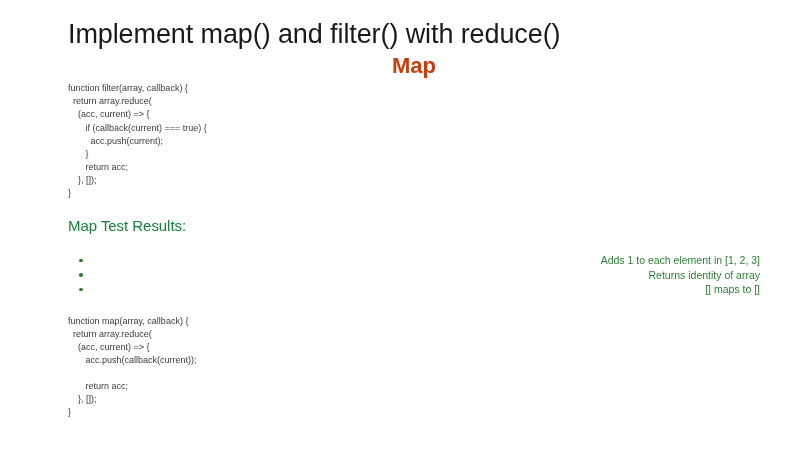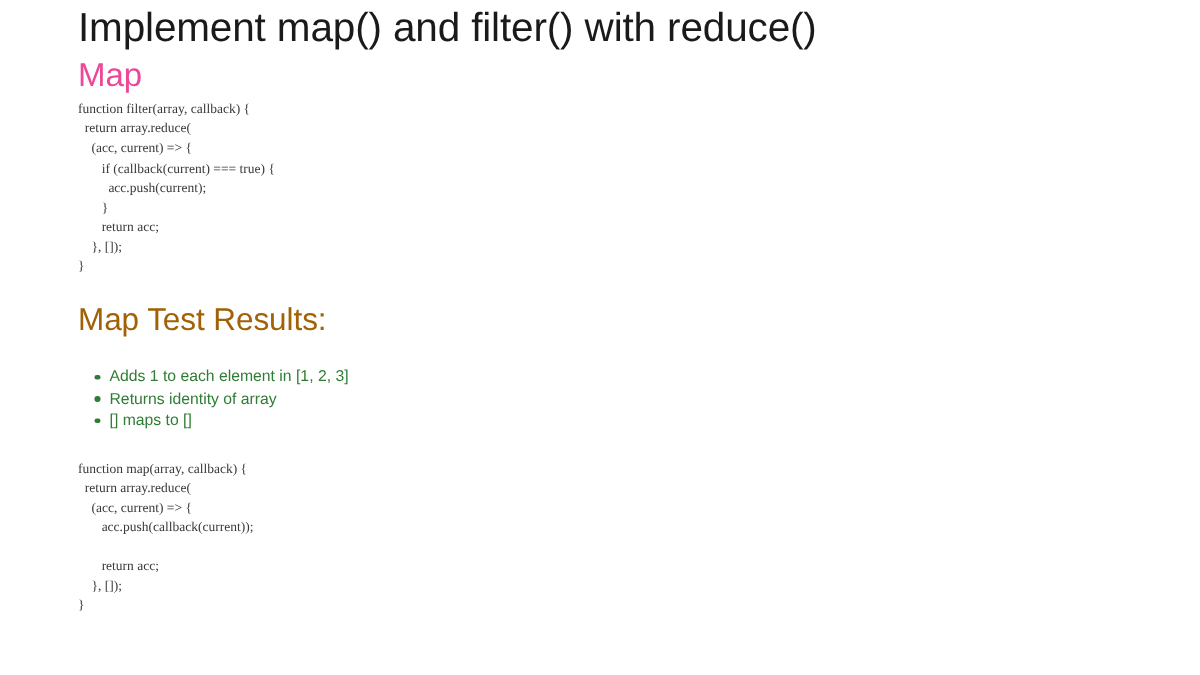--- a/index.html
+++ b/index.html
@@ -12,70 +12,72 @@
     height: 450px;
     overflow: hidden;
     font-family: "Liberation Sans", sans-serif;
     color: #1a1a1a;
     -webkit-font-smoothing: antialiased;
   }
   .page {
     position: relative;
     width: 800px;
     height: 323px;
-    padding: 0;
+    padding: 16px;
     box-sizing: border-box;
   }
   .content {
     padding-left: 52px;
     padding-right: 24px;
     padding-top: 3px;
   }
   h1.doc-title {
     font-size: 27px;
     font-weight: 300;
     line-height: 1.18;
     margin: 0 0 2px 0;
     letter-spacing: -0.1px;
     color: #1a1a1a;
   }
   h2.section-heading {
     font-size: 22px;
-    font-weight: 400;
+    font-weight: 700;
     line-height: 1.2;
     margin: 0 0 3px 0;
     letter-spacing: -0.05px;
-    color: #ec4899;
+    color: #c2410c;
+    text-align: center;
   }
   h2.results-heading {
-    font-size: 21px;
+    font-size: 15px;
     font-weight: 300;
     line-height: 1.2;
     margin: 0 0 3px 0;
     letter-spacing: -0.05px;
-    color: #a16207;
+    color: #15803d;
   }
   pre.code-block {
-    font-family: Liberation Serif, serif;
+    font-family: Liberation Sans, sans-serif;
     font-size: 9px;
     line-height: 13.1px;
     margin: 0;
     padding: 0;
     color: #3a3a3a;
     white-space: pre;
     letter-spacing: 0px;
   }
   .spacer-after-code { height: 17px; }
   .spacer-before-list { height: 15px; }
   .spacer-after-list { height: 18px; }
 
   ul.test-results {
     list-style: none;
     margin: 0;
     padding: 0;
+    text-align: right;
   }
   ul.test-results li {
     position: relative;
     font-size: 10.5px;
     line-height: 14.5px;
     color: #2f7d35;
     padding-left: 21px;
     margin: 0;
   }
   ul.test-results li::before {

